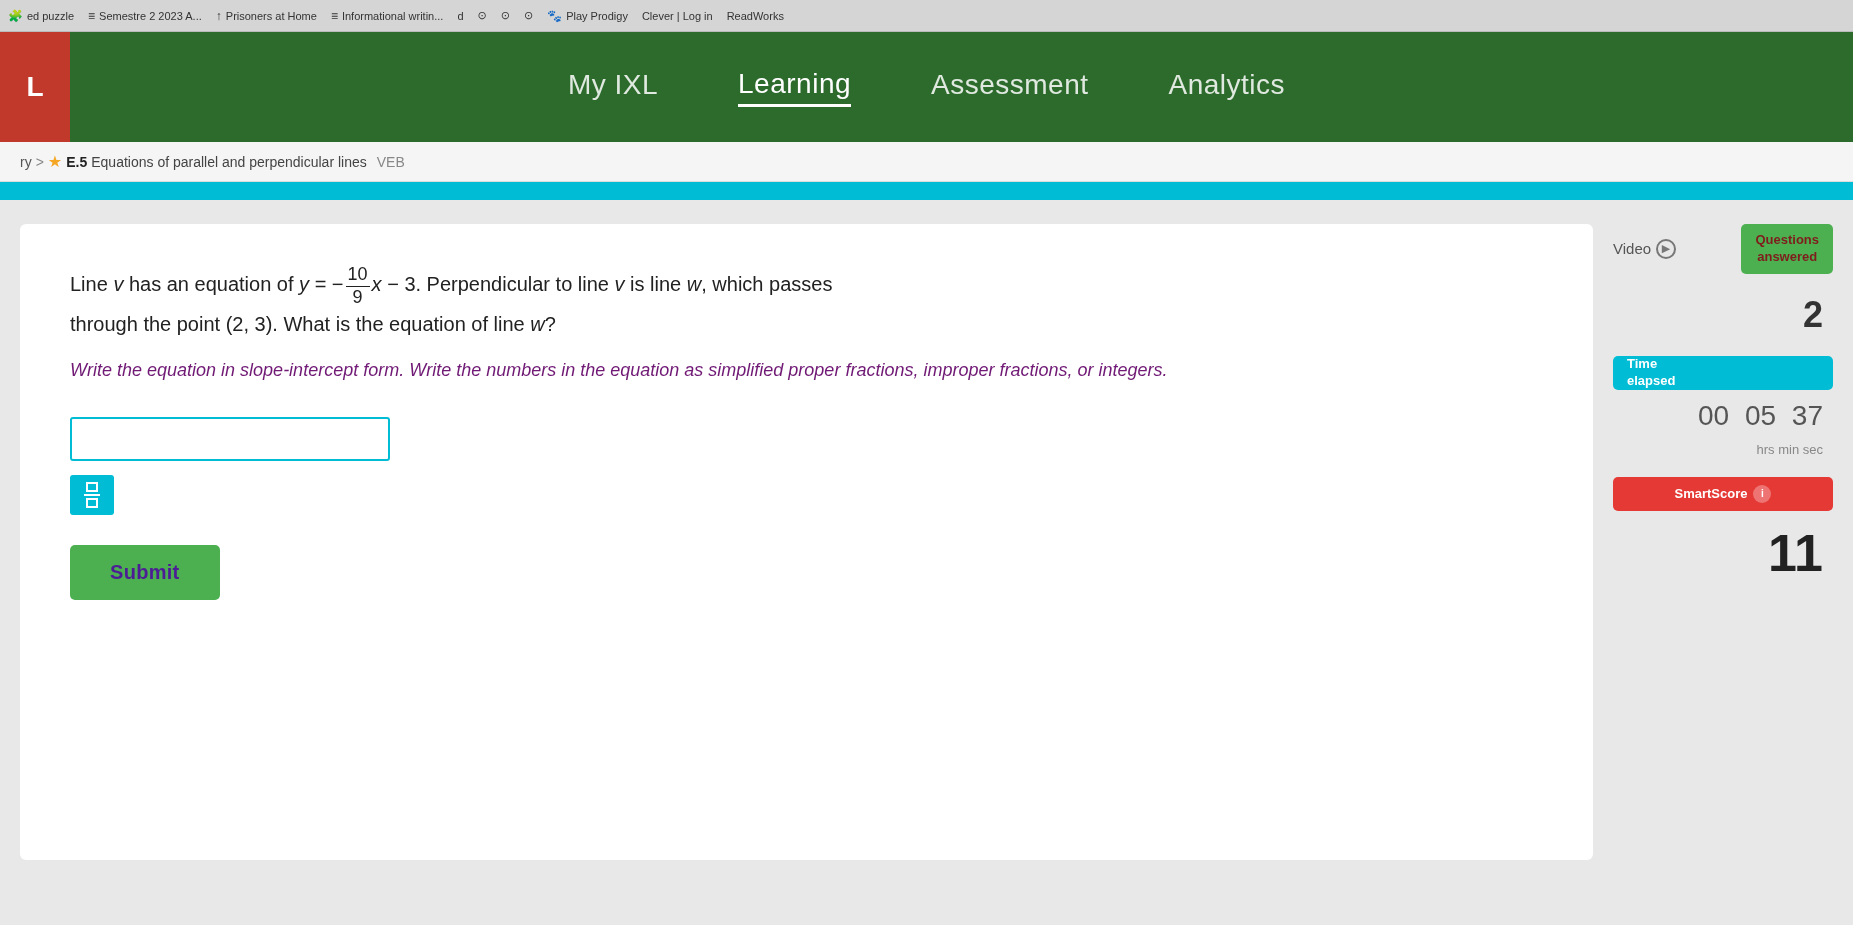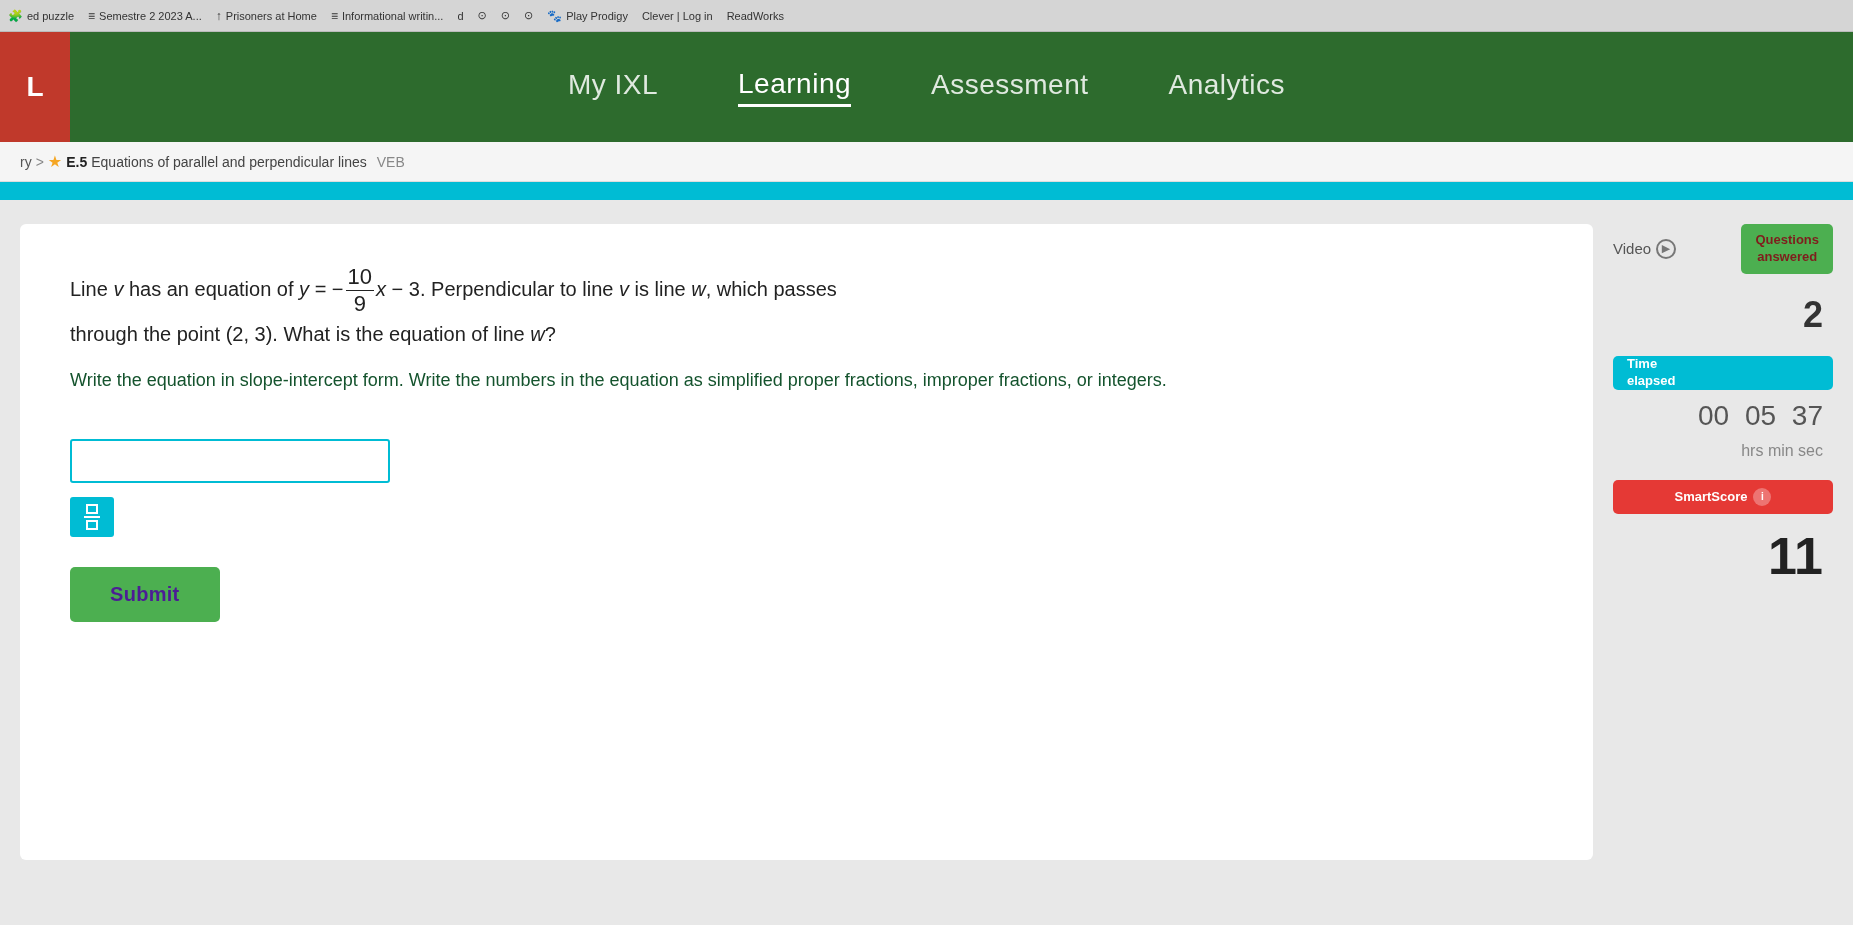--- a/index.html
+++ b/index.html
@@ -105,38 +105,39 @@
       font-size: 20px;
       color: #222;
       line-height: 1.6;
       margin-bottom: 16px;
     }
     .question-text .fraction {
       display: inline-flex;
       flex-direction: column;
       align-items: center;
       vertical-align: middle;
-      font-size: 22px;
+      font-size: 18px;
       margin: 0 2px;
     }
     .question-text .fraction .num {
       border-bottom: 1.5px solid #222;
       padding: 0 2px;
       line-height: 1.2;
     }
     .question-text .fraction .den {
       padding: 0 2px;
       line-height: 1.2;
     }
 
     .instruction-text {
       font-size: 18px;
-      color: #14532d;
+      color: #701a75;
+      font-style: italic;
       line-height: 1.6;
-      margin-bottom: 44px;
+      margin-bottom: 32px;
     }
 
     .answer-input {
       border: 2px solid #00bcd4;
       border-radius: 3px;
       width: 320px;
       height: 44px;
       display: block;
       margin-bottom: 14px;
       padding: 0 10px;
@@ -234,21 +235,21 @@
       background: #00bcd4;
       color: white;
       border-radius: 5px;
       padding: 0 14px;
       font-size: 13px;
       font-weight: 600;
       line-height: 1.3;
       margin-top: 10px;
     }
     .timer-sub {
-      font-size: 16px;
+      font-size: 13px;
       color: #888;
       text-align: right;
       padding-right: 10px;
     }
 
     .smartscore-badge {
       background: #e53935;
       color: white;
       border-radius: 5px;
       padding: 8px 14px;

